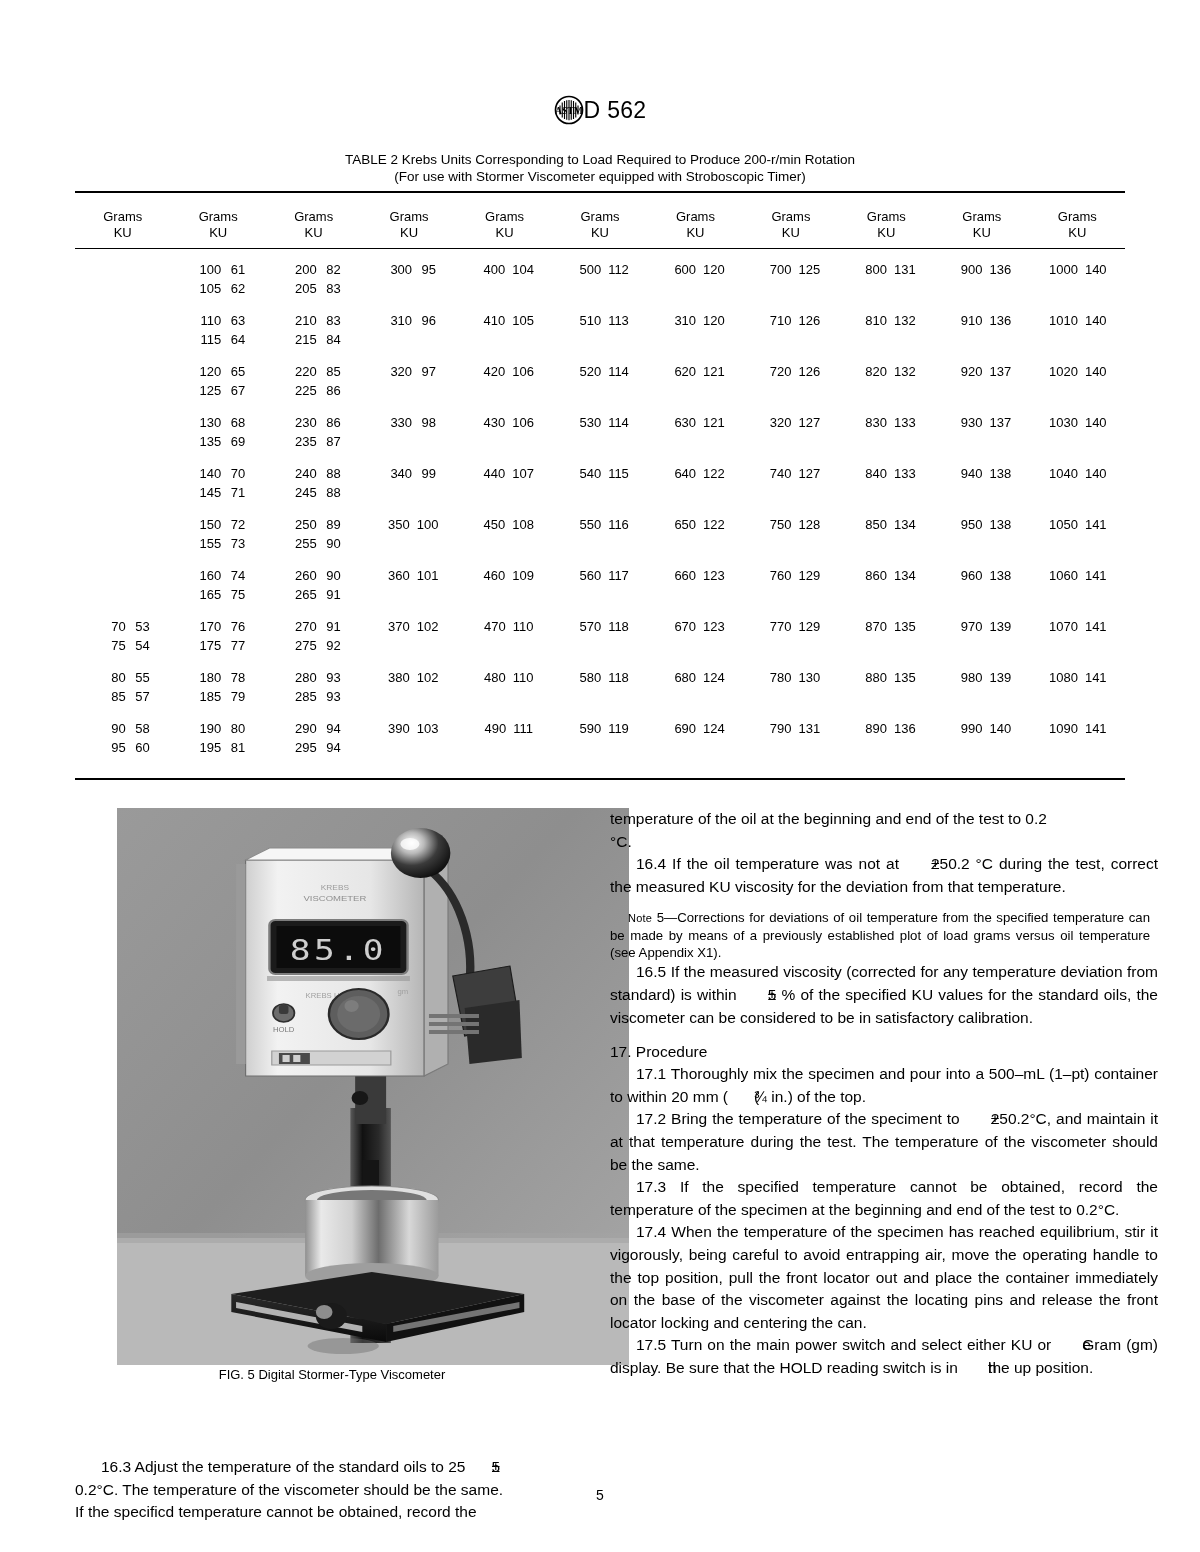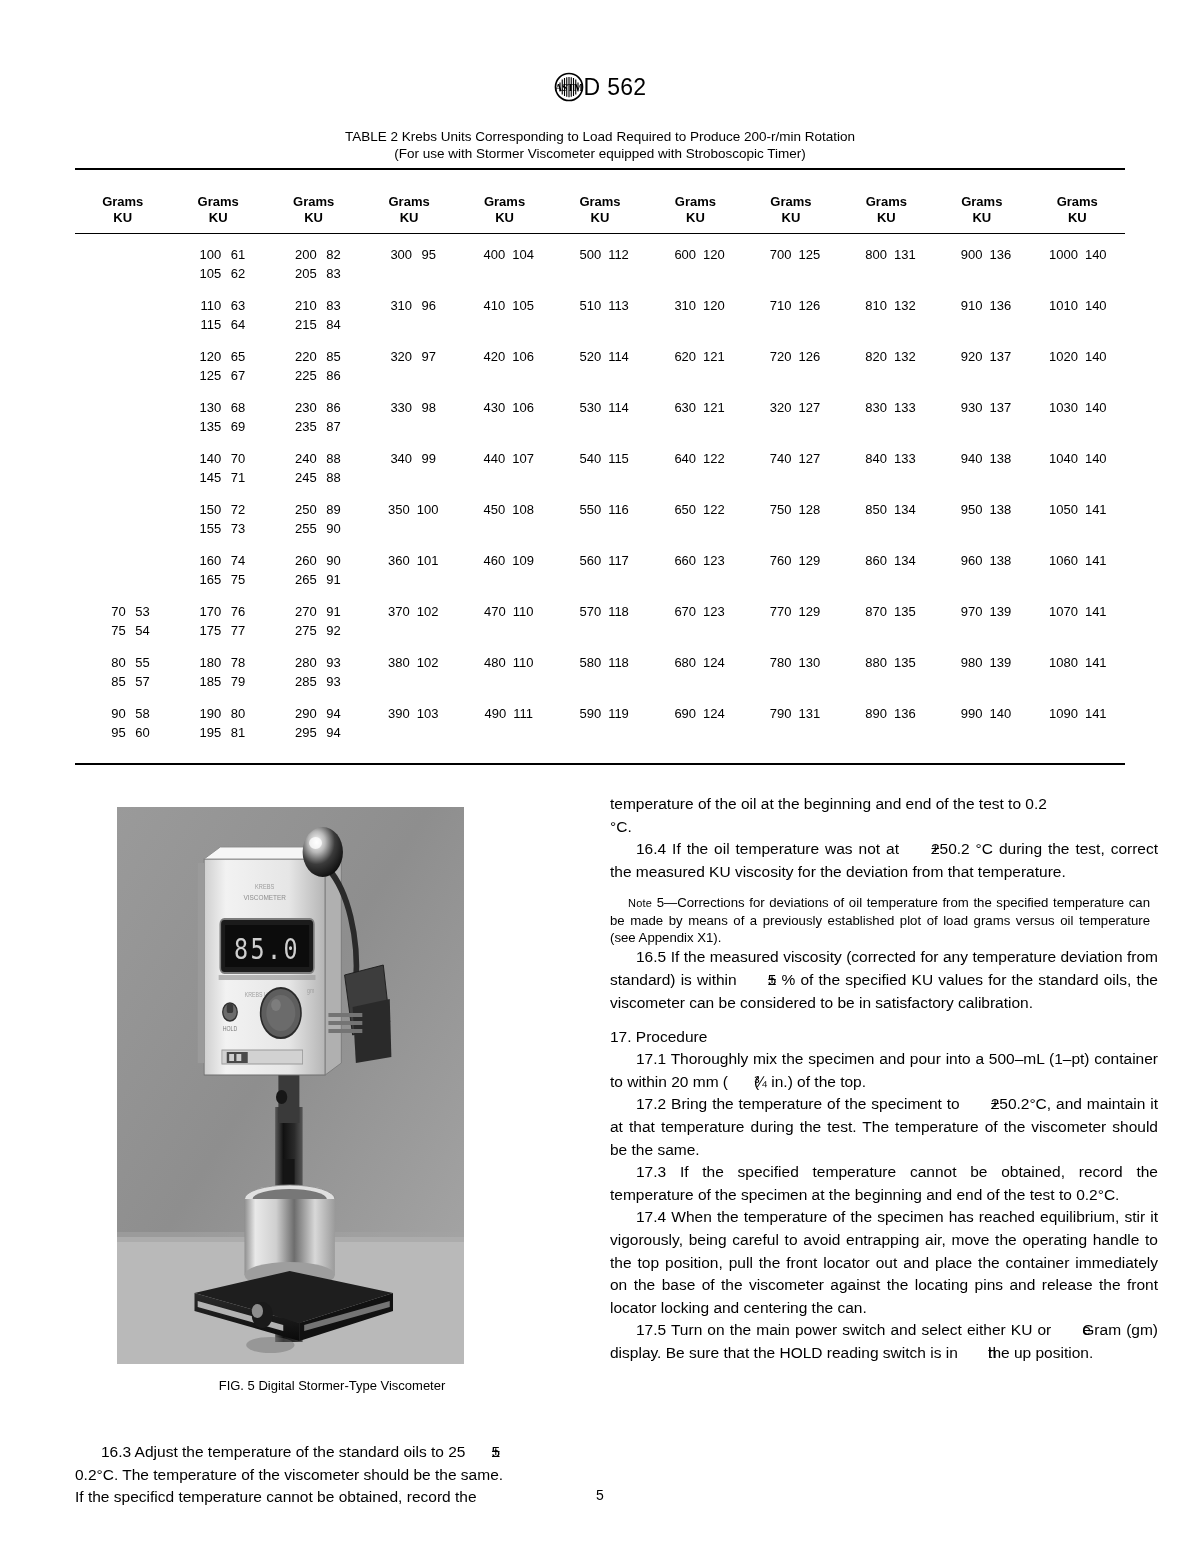--- a/index.html
+++ b/index.html
@@ -13,21 +13,21 @@
     position: relative;
     overflow: hidden;
   }
 
   
   .page-header {
     display: flex;
     align-items: center;
     justify-content: center;
     gap: 0;
-    padding-top: 72px;
+    padding-top: 95px;
   }
   .astm-logo {
     width: 30px;
     height: 30px;
     flex: 0 0 auto;
     display: block;
   }
   .doc-number {
     font-size: 23px;
     letter-spacing: 0.3px;
@@ -44,24 +44,24 @@
   }
   .table-title div { white-space: nowrap; }
 
   table.krebs {
     width: 1050px;
     border-collapse: collapse;
     margin-top: 6px;
     table-layout: fixed;
   }
   table.krebs thead th {
-    font-weight: bold;
+    font-weight: normal;
     font-size: 13px;
     line-height: 16px;
-    padding: 24px 0 7px 0;
+    padding: 16px 0 7px 0;
     text-align: center;
     border-top: 2.5px solid #000;
     border-bottom: 1px solid #000;
     vertical-align: top;
   }
   table.krebs thead th .hdr-g { display: block; }
   table.krebs thead th .hdr-k { display: block; }
 
   table.krebs tbody td {
     font-size: 13px;
@@ -98,32 +98,31 @@
   }
   .col-right {
     position: absolute;
     left: 535px; top: 0;
     width: 548px;
   }
 
   
   .figure-block { width: 430px; margin-left: 42px; }
   .photo {
-    width: 347px;
+    width: 512px;
     height: 557px;
     position: relative;
     background: #7dd3fc;
     overflow: hidden;
-    margin-top: 14px;
   }
   .photo svg { display: block; width: 100%; height: 100%; }
   .fig-caption {
     text-align: center;
     font-size: 13px;
-    margin-top: 14px;
+    margin-top: 2px;
   }
 
   
   p.para {
     font-size: 15.5px;
     line-height: 22.6px;
     margin: 0;
     text-align: justify;
     text-justify: inter-word;
   }

